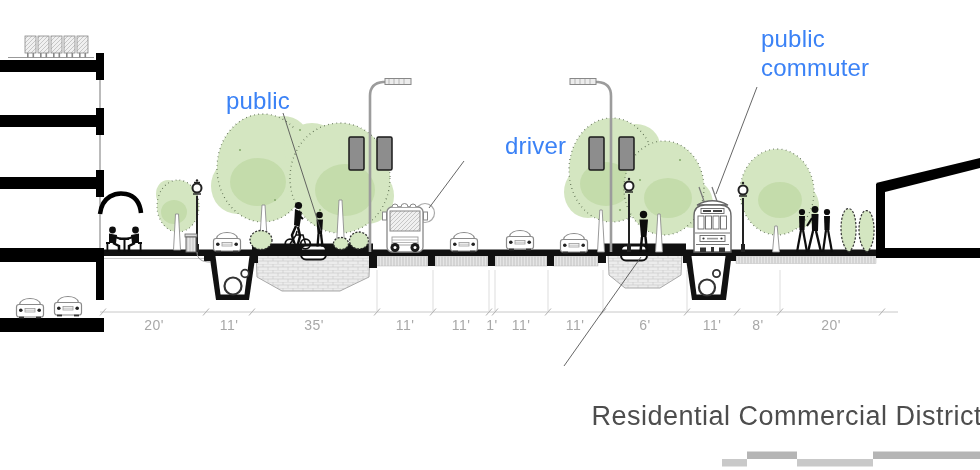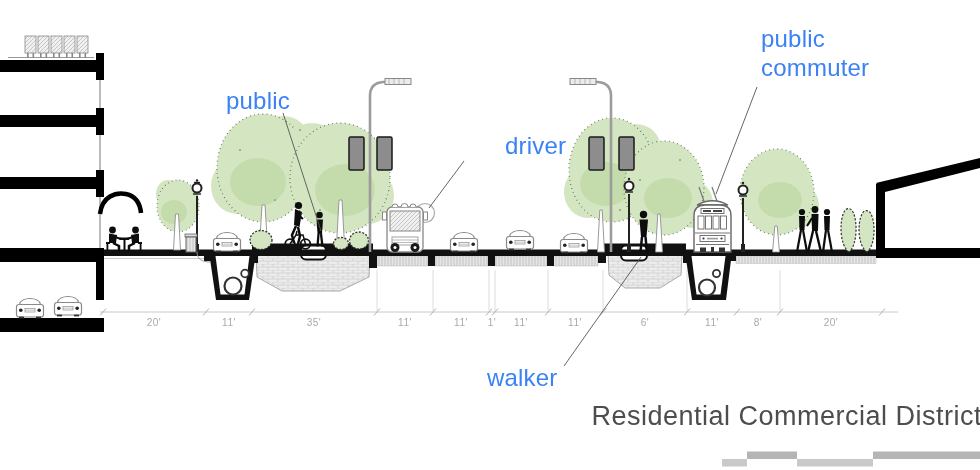--- a/index.html
+++ b/index.html
@@ -6,21 +6,21 @@
   .stage{position:relative;width:980px;height:470px;background:#ffffff;overflow:hidden;
          font-family:"Liberation Sans", sans-serif;}
   .stage svg{position:absolute;left:0;top:0;}
   .callout{position:absolute;font-size:24px;color:#3b82f6;letter-spacing:0.2px;line-height:29px;}
   .label-biker{left:226px;top:86px;}
   .label-driver{left:465px;top:131px;margin-left:40px;}
   .label-walker{left:487px;top:363px;}
   .label-public{left:761px;top:24px;width:120px;}
   .section-title{position:absolute;right:-2px;top:401px;font-size:27px;color:#4d4d4d;
                  letter-spacing:0.5px;white-space:nowrap;}
-  .dim{position:absolute;top:317px;font-size:10px;color:#a8a8a8;letter-spacing:0.5px;
+  .dim{position:absolute;top:317px;font-size:14px;color:#a8a8a8;letter-spacing:0.5px;
        transform:translateX(-50%);}
 </style>
 </head>
 <body>
 
 <div class="stage">
 
 <svg width="980" height="470" viewBox="0 0 980 470">
   <defs>
     <pattern id="vHatch" width="3" height="10" patternUnits="userSpaceOnUse">
@@ -391,21 +391,20 @@
   <g>
     <rect x="722" y="459" width="25" height="7.5" fill="#c9c9c9"></rect>
     <rect x="747" y="451.5" width="50" height="7.5" fill="#b5b5b5"></rect>
     <rect x="797" y="459" width="76" height="7.5" fill="#c9c9c9"></rect>
     <rect x="873" y="451.5" width="107" height="7.5" fill="#b5b5b5"></rect>
   </g>
 </svg>
 
 <div class="callout label-biker">public</div>
 <div class="callout label-driver">driver</div>
-<div class="callout label-walker">walker</div>
 <div class="callout label-public">public commuter</div>
 <div class="section-title">Residential Commercial District</div>
 
 <span class="dim" style="left:154px">20'</span>
 <span class="dim" style="left:229px">11'</span>
 <span class="dim" style="left:314px">35'</span>
 <span class="dim" style="left:405px">11'</span>
 <span class="dim" style="left:461px">11'</span>
 <span class="dim" style="left:492px">1'</span>
 <span class="dim" style="left:521px">11'</span>

